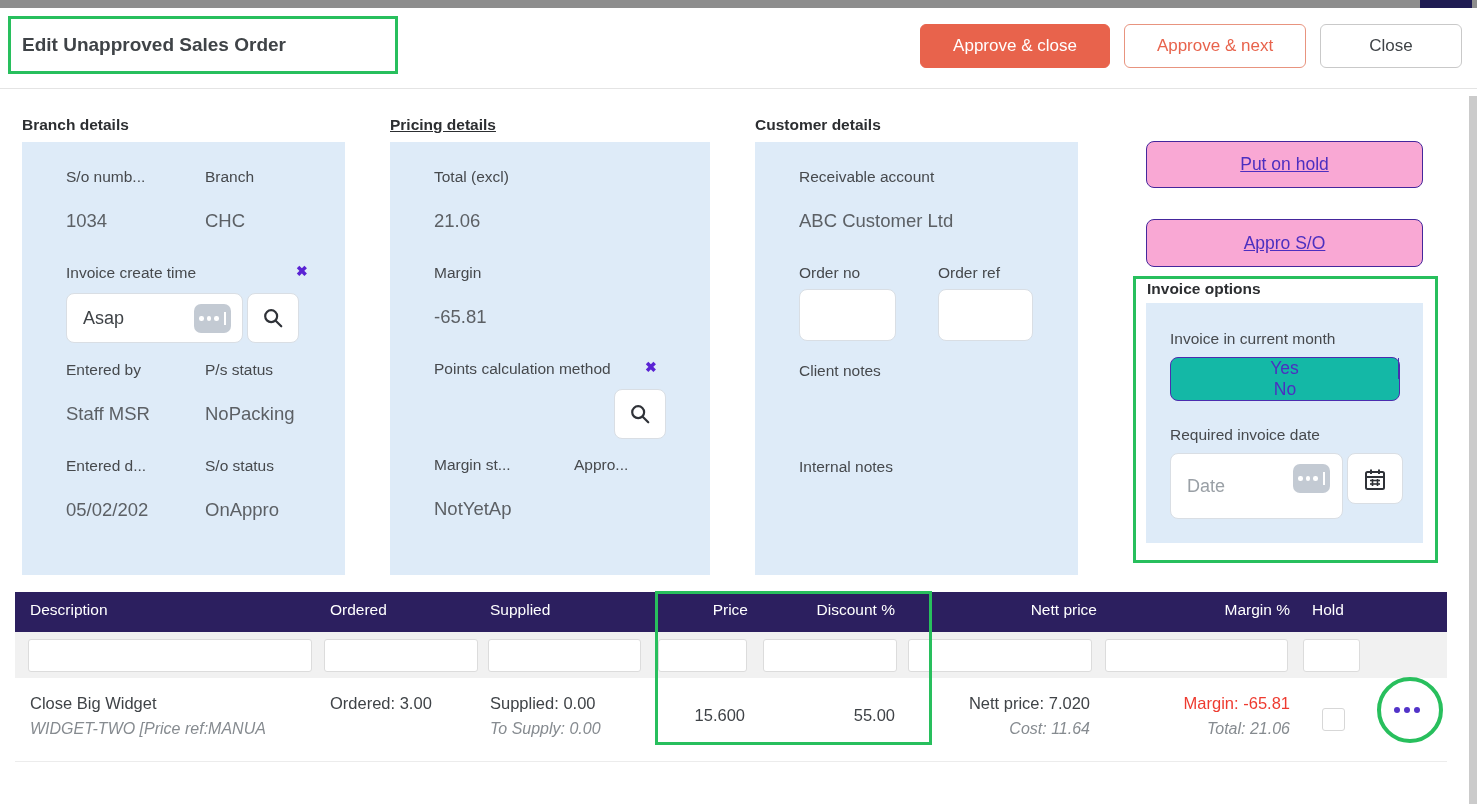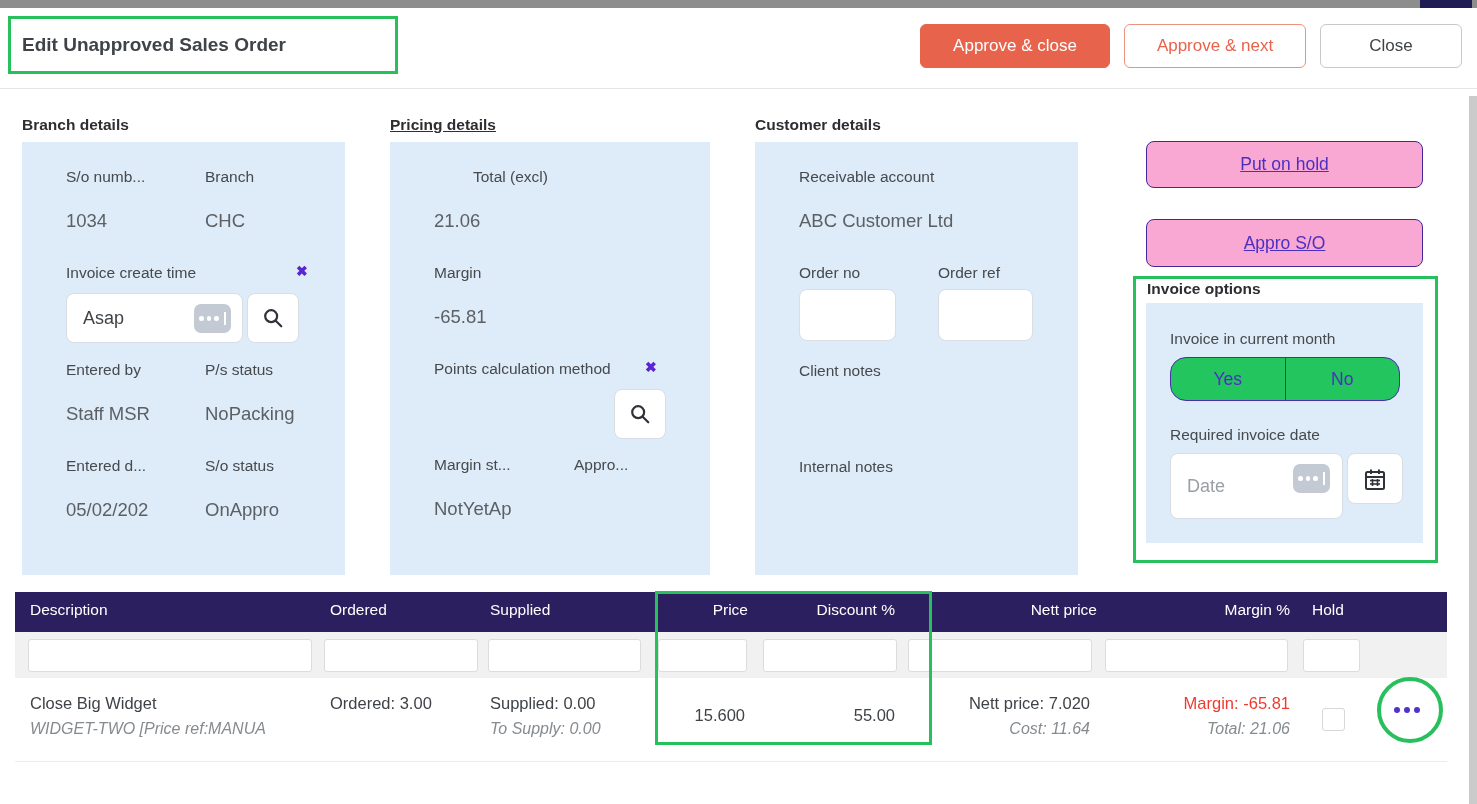--- a/index.html
+++ b/index.html
@@ -39,21 +39,21 @@
   .badge .d { width:4.5px; height:4.5px; background:#fff; border-radius:50%; }
   .badge .bar { width:2px; height:13px; background:#fff; margin-left:2px; }
 
   .xicon { position:absolute; color:#5a23d4; font-size:14px; font-weight:700; cursor:pointer; }
 
   .btn-purple { position:absolute; background:#f9a8d4; border:1.5px solid #45279c; border-radius:8px;
                 color:#4c2fc0; font-size:17.5px; display:flex; align-items:center; justify-content:center;
                 cursor:pointer;text-decoration:underline; }
 
   .seg { position:absolute; left:1170px; top:357px; width:230px; height:44px; border:1.5px solid #4b2daf;
-         border-radius:16px; background:#22c55e; display:flex; }
+         border-radius:8px; background:#14b8a6; display:flex;flex-direction:column; }
   .seg > div { flex:1; display:flex; align-items:center; justify-content:center;
                color:#4c2fc0; font-size:17.5px; cursor:pointer; }
   .seg > div:first-child { border-right:1.5px solid #4b2daf; }
 
   .green-box { position:absolute; border:3px solid #28bf5d; pointer-events:none; }
   .green-circle { position:absolute; left:1377px; top:677px; width:66px; height:66px;
                   border:4px solid #28bf5d; border-radius:50%; pointer-events:none; }
 
   
   .thead { position:absolute; left:15px; top:592px; width:1432px; height:40px; background:#2c1f5f; }
@@ -121,21 +121,21 @@
   <div class="lbl" style="left:66px; top:361px;">Entered by</div>
   <div class="lbl" style="left:205px; top:361px;">P/s status</div>
   <div class="val" style="left:66px; top:403px;">Staff MSR</div>
   <div class="val" style="left:205px; top:403px; width:116px; overflow:hidden;">NoPacking</div>
 
   <div class="lbl" style="left:66px; top:457px;">Entered d...</div>
   <div class="lbl" style="left:205px; top:457px;">S/o status</div>
   <div class="val" style="left:66px; top:499px; width:110px; overflow:hidden;">05/02/202</div>
   <div class="val" style="left:205px; top:499px;">OnAppro</div>
 
-  <div class="lbl" style="left:434px; top:168px;margin-left:39px;">Total (excl)</div>
+  <div class="lbl" style="left:434px; top:168px;">Total (excl)</div>
   <div class="val" style="left:434px; top:210px;">21.06</div>
   <div class="lbl" style="left:434px; top:264px;">Margin</div>
   <div class="val" style="left:434px; top:306px;">-65.81</div>
 
   <div class="lbl" style="left:434px; top:360px;">Points calculation method</div>
   <span class="xicon" style="left:645px; top:359px;">✖</span>
   <div class="sqbtn" style="left:614px; top:389px; width:52px; height:50px;">
     <svg width="22" height="22" viewBox="0 0 24 24">
         <circle cx="10" cy="10" r="6.5" fill="none" stroke="#2f3238" stroke-width="2.4"></circle>
         <line x1="15.2" y1="15.2" x2="21" y2="21" stroke="#2f3238" stroke-width="2.4" stroke-linecap="round"></line>

